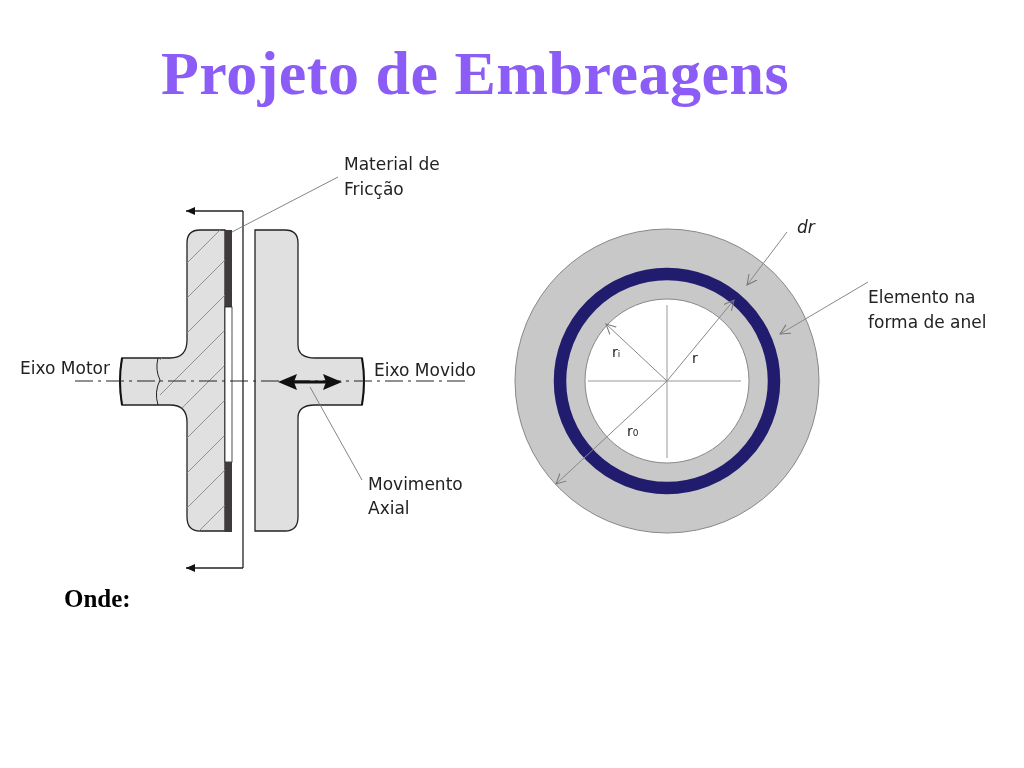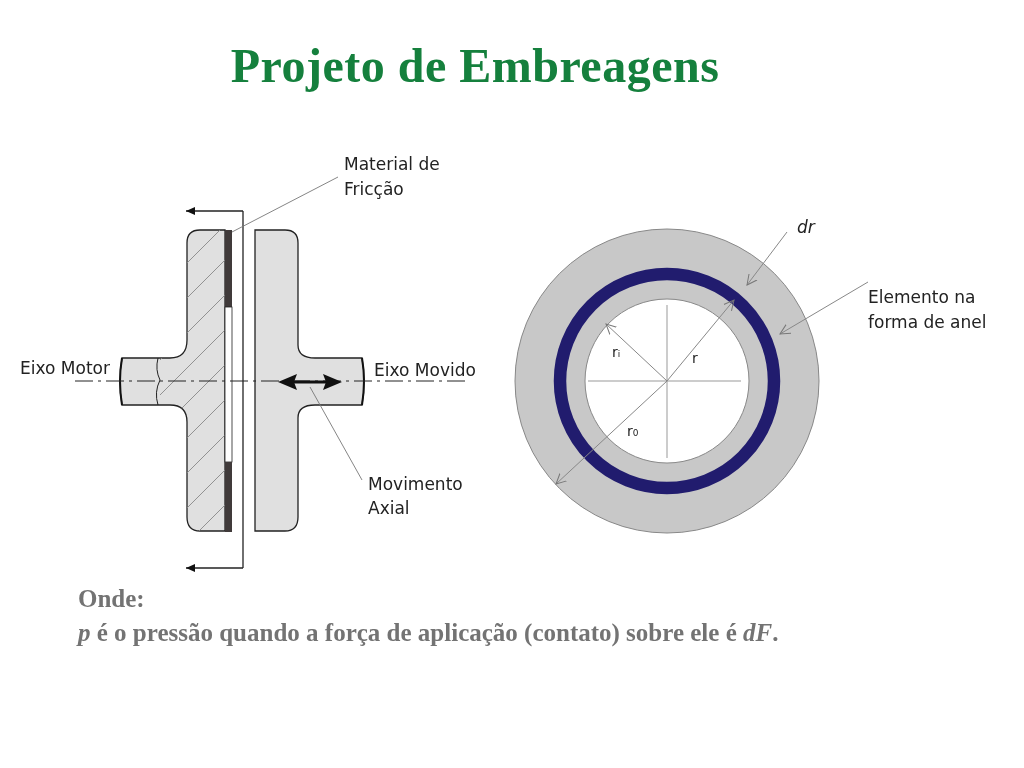--- a/index.html
+++ b/index.html
@@ -1,28 +1,28 @@
 <!DOCTYPE html>
 <html><head>
   <meta charset="utf-8">
   <style>
     html, body { margin: 0; padding: 0; background: #ffffff; }
     body { width: 1024px; height: 768px; position: relative; overflow: hidden; }
     .title {
       position: absolute; left: 0; top: 38px; width: 950px; text-align: center;
       font-family: "Liberation Serif", "DejaVu Serif", serif;
-      font-weight: bold; font-size: 48px; color: #15803d; letter-spacing: 0.5px;
+      font-weight: bold; font-size: 62px; color: #8b5cf6; letter-spacing: 0.5px;
     }
     svg.diagram { position: absolute; left: 0; top: 0; }
     .lbl { font-family: "DejaVu Sans", "Liberation Sans", sans-serif; font-size: 17px; fill: #222; }
     .sub { font-family: "DejaVu Sans", sans-serif; font-size: 14px; fill: #222; }
     .notes {
-      position: absolute; left: 78px; top: 582px;
+      position: absolute; left: 64px; top: 582px;
       font-family: "Liberation Serif", "DejaVu Serif", serif;
-      font-weight: bold; font-size: 25px; color: #737373; line-height: 34px;
+      font-weight: bold; font-size: 25px; color: #000000; line-height: 34px;
     }
     .notes .line { white-space: nowrap; }
     .notes i { font-style: italic; }
   </style>
 </head>
 <body>
 
 <div class="title">Projeto de Embreagens</div>
 
 <svg class="diagram" width="1024" height="768" viewBox="0 0 1024 768">
@@ -109,14 +109,13 @@
     <text class="lbl" x="868" y="303">Elemento na</text>
     <text class="lbl" x="868" y="328">forma de anel</text>
     <text class="sub" x="612" y="357">rᵢ</text>
     <text class="sub" x="692" y="363">r</text>
     <text class="sub" x="627" y="436">r₀</text>
   </g>
 </svg>
 
 <div class="notes">
   <div class="line">Onde:</div>
-  <div class="line"><i>p</i><span> é o pressão quando a força de aplicação (contato) sobre ele é </span><i>dF</i><span>.</span></div>
 </div>
 
 </body></html>

